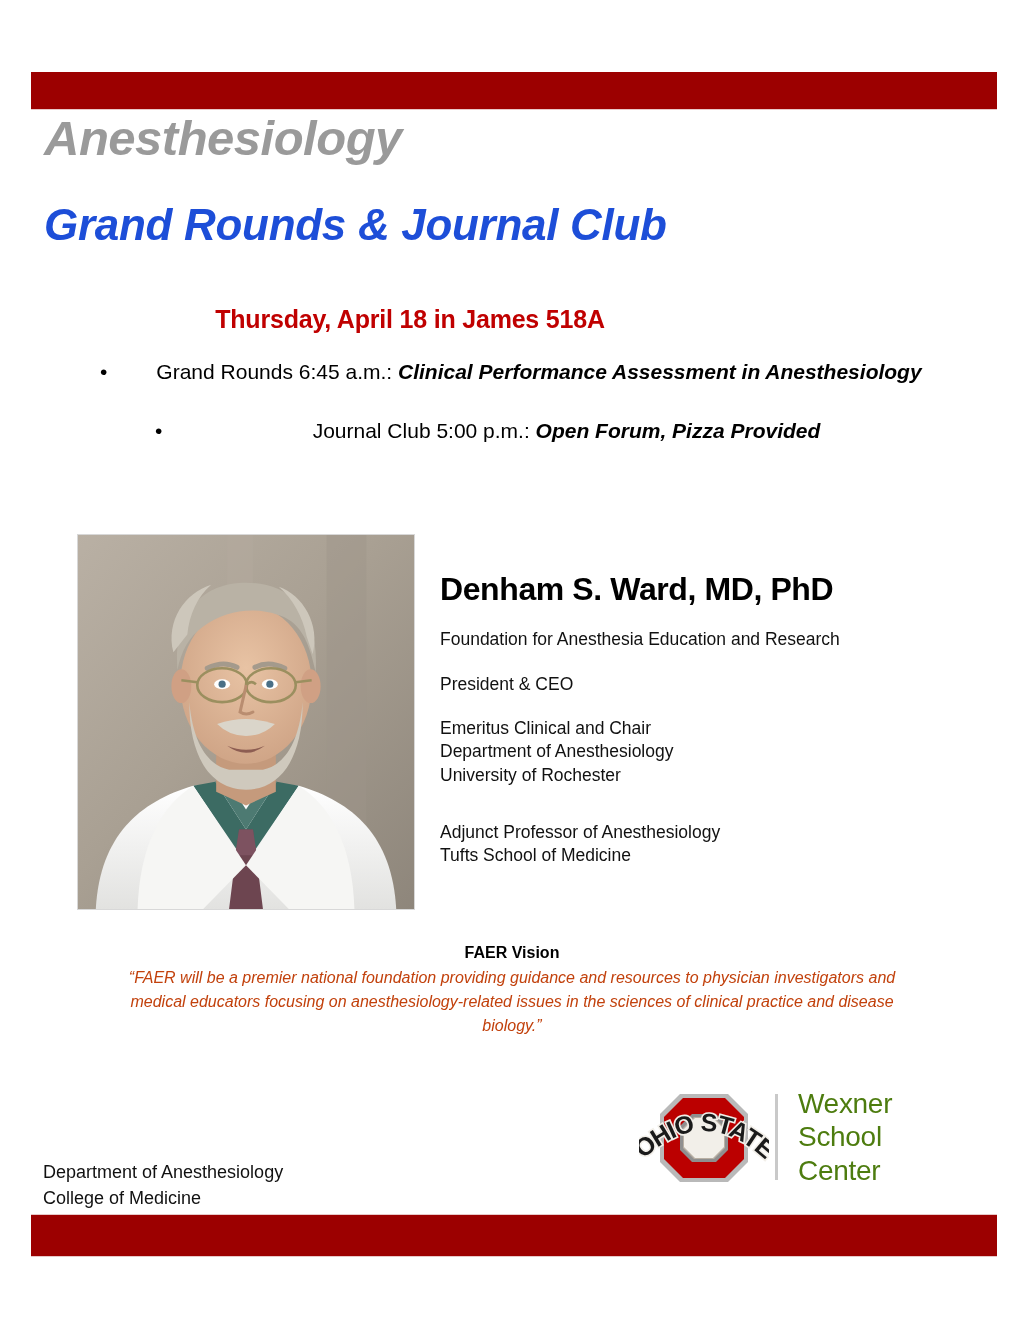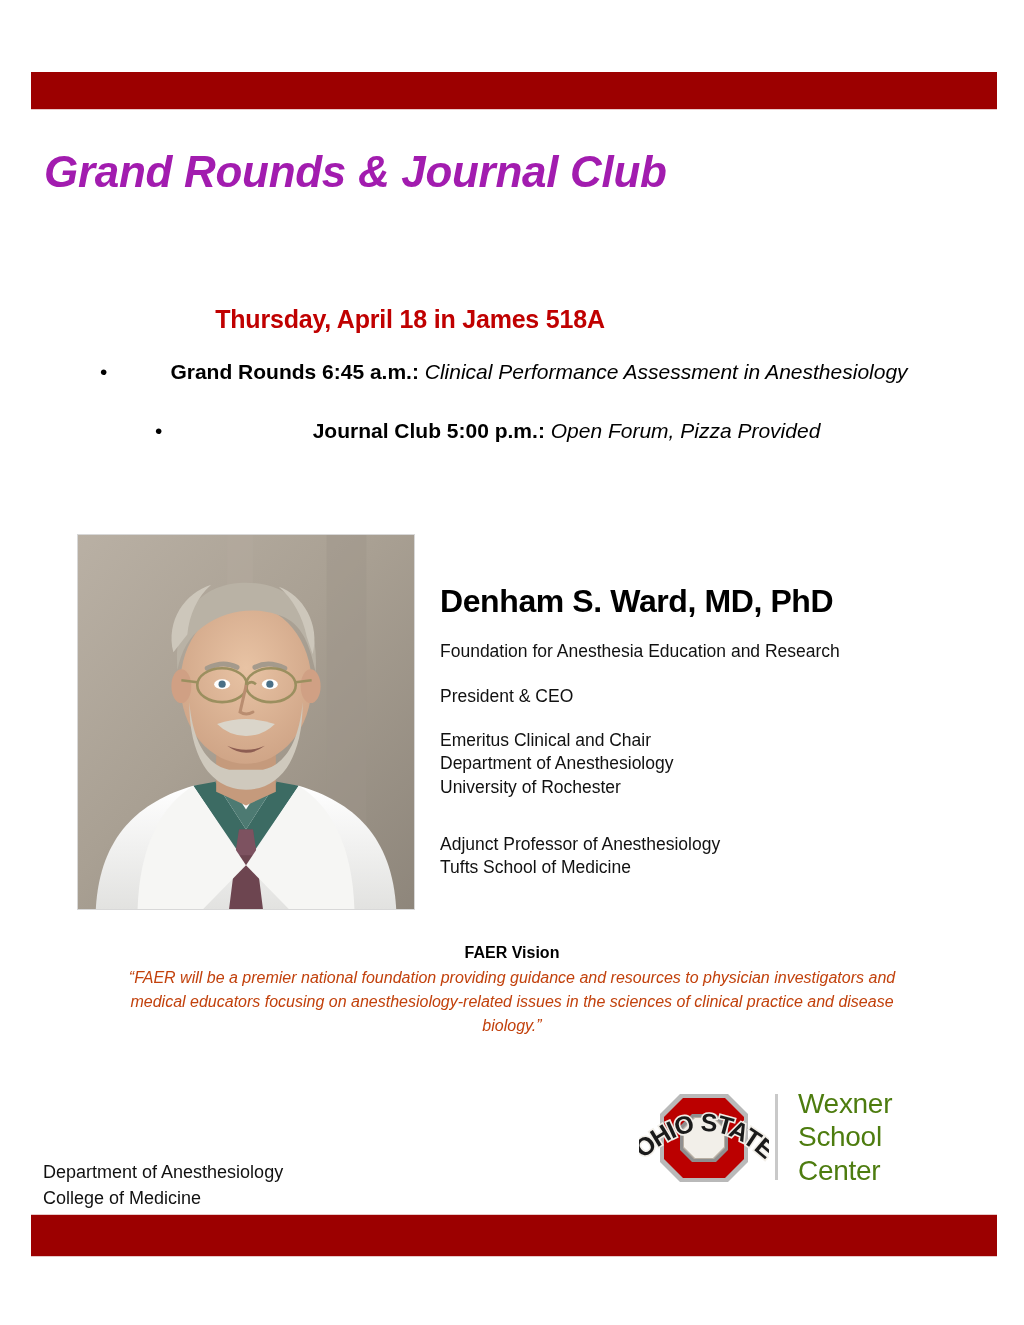--- a/index.html
+++ b/index.html
@@ -53,21 +53,21 @@
     font-style: italic;
     color: #9a9a9a;
     line-height: 1.08;
     letter-spacing: -0.5px;
     white-space: nowrap;
   }
   .masthead-line2 {
     font-size: 44px;
     font-weight: bold;
     font-style: italic;
-    color: #a21caf;
+    color: #1d4ed8;
     line-height: 1.08;
     letter-spacing: -0.3px;
     margin-top: 36px;
     white-space: nowrap;
   }
 
   
   .event-date {
     position: absolute;
     left: 0;
@@ -103,24 +103,24 @@
     font-size: 21px;
     line-height: 1.3;
     text-align: left;
   }
   .bullet-body {
     flex: 1 1 auto;
     text-align: center;
   }
   .bullet-row.indent .bullet-body { text-align: center; }
   .lead {
-    font-weight: bold;
+    font-weight: normal;
   }
   .talk {
-    font-weight: normal;
+    font-weight: bold;
     font-style: italic;
   }
 
   
   .photo-frame {
     position: absolute;
     left: 77px;
     top: 534px;
     width: 338px;
     height: 376px;
@@ -129,21 +129,20 @@
     overflow: hidden;
     background: #b5ada2;
   }
   .photo-svg { display: block; width: 100%; height: 100%; }
 
   .speaker-info {
     position: absolute;
     left: 440px;
     top: 572px;
     width: 480px;
-    margin-top: 12px;
   }
   .speaker-name {
     font-size: 32px;
     font-weight: bold;
     color: #000000;
     letter-spacing: -0.4px;
     line-height: 1.1;
     white-space: nowrap;
   }
   .affil {
@@ -216,20 +215,21 @@
   }
 </style>
 </head>
 <body>
 
 <div class="page">
 
   <div class="rule rule-top"></div>
 
   <div class="masthead">
+    <div class="masthead-line1">Anesthesiology</div>
     <div class="masthead-line2">Grand Rounds &amp; Journal Club</div>
   </div>
 
   <div class="event-date">Thursday, April 18 in James 518A</div>
 
   <div class="bullets">
     <div class="bullet-row">
       <span class="bullet-dot">•</span>
       <span class="bullet-body"><span class="lead">Grand Rounds 6:45 a.m.:</span><span class="talk"> Clinical Performance Assessment in Anesthesiology</span></span>
     </div>

